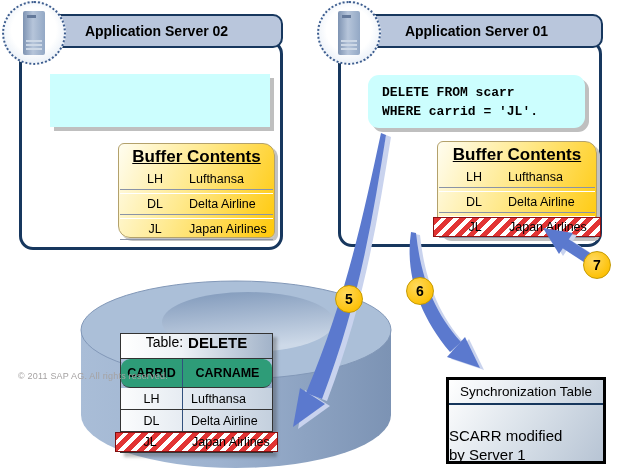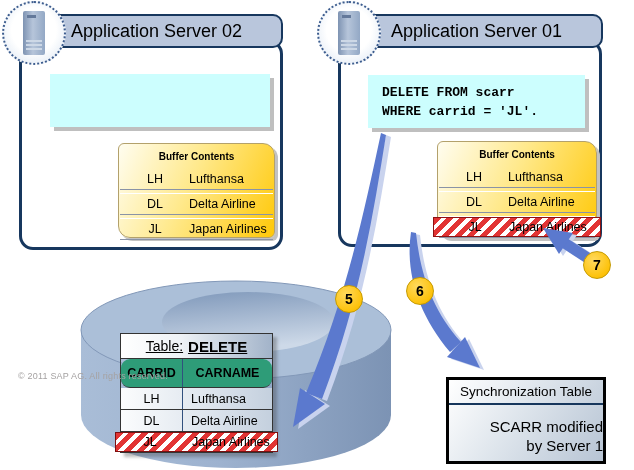--- a/index.html
+++ b/index.html
@@ -2,21 +2,21 @@
 <html><head>
 <meta charset="utf-8">
 <style>
   html,body{margin:0;padding:0;background:#fff;}
   .stage{position:relative;width:634px;height:470px;background:#ffffff;overflow:hidden;
          font-family:"Liberation Sans",sans-serif;color:#000;}
 
   
   .hdr-bar{position:absolute;height:34px;background:#b9c6dc;border:2px solid #17375e;
            border-radius:10px;display:flex;align-items:center;justify-content:center;
-           font-weight:normal;font-size:18px;box-sizing:border-box;z-index:5;}
+           font-weight:bold;font-size:14px;box-sizing:border-box;z-index:5;}
   #hdr-left{left:30px;top:14px;width:253px;}
   #hdr-right{left:350px;top:14px;width:253px;}
   .srv-body{position:absolute;top:40px;background:#fff;border:3px solid #17375e;
             border-radius:14px;box-sizing:border-box;z-index:4;}
   #body-left{left:19px;width:264px;height:210px;}
   #body-right{left:338px;width:264px;height:207px;}
 
   .icon-circle{position:absolute;width:64px;height:64px;border-radius:50%;
                border:2px dotted #3c5c8e;box-sizing:border-box;z-index:6;
                background:radial-gradient(circle at 50% 45%,#ffffff 50%,#eef3f9 72%,#d9e3ef 100%);
@@ -28,49 +28,49 @@
   .tower::before{content:"";position:absolute;left:4px;top:4px;width:9px;height:3px;background:#64799a;}
   .tower::after{content:"";position:absolute;left:3px;right:3px;bottom:4px;height:11px;
                 background:repeating-linear-gradient(180deg,#cdd8e6 0 2px,transparent 2px 4px);}
 
   
   .sql-box{position:absolute;background:#ccfefe;box-shadow:4px 4px 0 #bfbfbf;
            box-sizing:border-box;z-index:6;}
   #sql-left{left:50px;top:74px;width:220px;height:53px;}
   #sql-right{left:368px;top:75px;width:217px;height:53px;padding:8px 0 0 14px;
              font-family:"Liberation Mono","DejaVu Sans Mono",monospace;
-             font-weight:bold;font-size:13px;line-height:19px;}
+             font-weight:bold;font-size:13px;line-height:19px;border-radius:11px;}
 
   
   .buffer{position:absolute;border:1px solid #b3a16b;border-radius:6px 12px 6px 12px;
           background:linear-gradient(115deg,#fffdf0 0%,#ffe髙 0%,#ffe98c 45%,#ffc808 100%);
           background:linear-gradient(115deg,#fffdf0 0%,#ffe98c 45%,#ffc808 100%);
           box-shadow:3px 3px 0 #c2c2c2;box-sizing:border-box;z-index:7;}
   #buffer-left{left:118px;top:143px;width:157px;height:95px;}
   #buffer-right{left:437px;top:141px;width:160px;height:97px;}
   .buf-title{height:25px;display:flex;align-items:center;justify-content:center;
-             font-weight:bold;font-size:10px;}
+             font-weight:bold;font-size:17px;text-decoration:underline;}
   .buf-row{height:20px;display:flex;align-items:center;font-size:12.5px;}
   .buf-code{width:40px;margin-left:16px;text-align:center;}
   .buf-name{margin-left:14px;white-space:nowrap;}
   .buf-sep{height:3px;border-top:1px solid #8a93a6;border-bottom:1px solid #ffffff;margin:0 1px;}
   .hatched-row{margin:0 -5px;border:1px solid #8e1212;box-sizing:border-box;
                background:repeating-linear-gradient(135deg,#e23434 0 5px,#ffffff 5px 9px);}
   .hatched-row .buf-code{margin-left:21px;}
 
   
   #cylinder{position:absolute;left:80px;top:280px;width:312px;height:190px;z-index:2;}
 
   
   .scarr{position:absolute;left:120px;top:333px;width:151px;z-index:8;
          border:1px solid #333;box-sizing:content-box;font-size:12.5px;
          box-shadow:4px 4px 3px rgba(60,60,60,.35);}
-  .scarr-title{height:24px;display:flex;align-items:center;justify-content:center;
+  .scarr-title{height:24px;display:flex;align-items:flex-start;justify-content:center;
                font-size:14px;border-bottom:1px solid #333;
-               background:linear-gradient(90deg,#ffffff 0%,#eef2f6 40%,#a2b3c9 100%);text-decoration:underline;}
+               background:linear-gradient(90deg,#ffffff 0%,#eef2f6 40%,#a2b3c9 100%);}
   .scarr-title .bold{font-weight:bold;margin-left:5px;font-size:15px;}
   .scarr-head{height:28px;background:#2e9c78;display:flex;font-weight:bold;
               font-size:12.5px;border-bottom:1px solid #333;border-radius:9px;}
   .scarr-row{height:21px;display:flex;border-bottom:1px solid #333;
              background:linear-gradient(90deg,#fbfcfd 0%,#dfe6ee 55%,#c4d0de 100%);}
   .scarr-row:last-of-type{border-bottom:none;}
   .c1{width:62px;border-right:1px solid #31507e;display:flex;align-items:center;
       justify-content:center;box-sizing:border-box;}
   .c2{flex:1;display:flex;align-items:center;justify-content:center;}
   .scarr-row .c2{justify-content:flex-start;padding-left:8px;}
@@ -78,21 +78,21 @@
         box-sizing:border-box;border-bottom:1px solid #7b1010;
         background:repeating-linear-gradient(135deg,#e23434 0 5px,#ffffff 5px 9px);}
   .scarr .db-hatched .c1{border-right:none;width:68px;}
 
   
   .sync{position:absolute;left:446px;top:377px;width:160px;height:87px;border:3px solid #000;
         box-sizing:border-box;z-index:8;
         background:linear-gradient(125deg,#ffffff 0%,#dee5ec 45%,#b7c4d4 100%);}
   .sync-head{height:23px;border-bottom:2px solid #16365c;display:flex;align-items:center;
              justify-content:center;font-size:13.5px;}
-  .sync-body{padding-top:12px;text-align:right;font-size:15px;line-height:19px;}
+  .sync-body{padding-top:21px;text-align:left;font-size:15px;line-height:19px;}
 
   
   #arrows{position:absolute;left:0;top:0;width:634px;height:470px;z-index:40;pointer-events:none;}
   .badge{position:absolute;width:28px;height:28px;border-radius:50%;z-index:45;
          background:radial-gradient(circle at 38% 32%,#ffd95e,#fdc20a 70%,#f0ae00 100%);
          border:1px solid #c59a00;box-sizing:border-box;display:flex;align-items:center;
          justify-content:center;font-weight:bold;font-size:14px;}
   #badge-5{left:335px;top:285px;}
   #badge-6{left:406px;top:277px;}
   #badge-7{left:583px;top:251px;}

